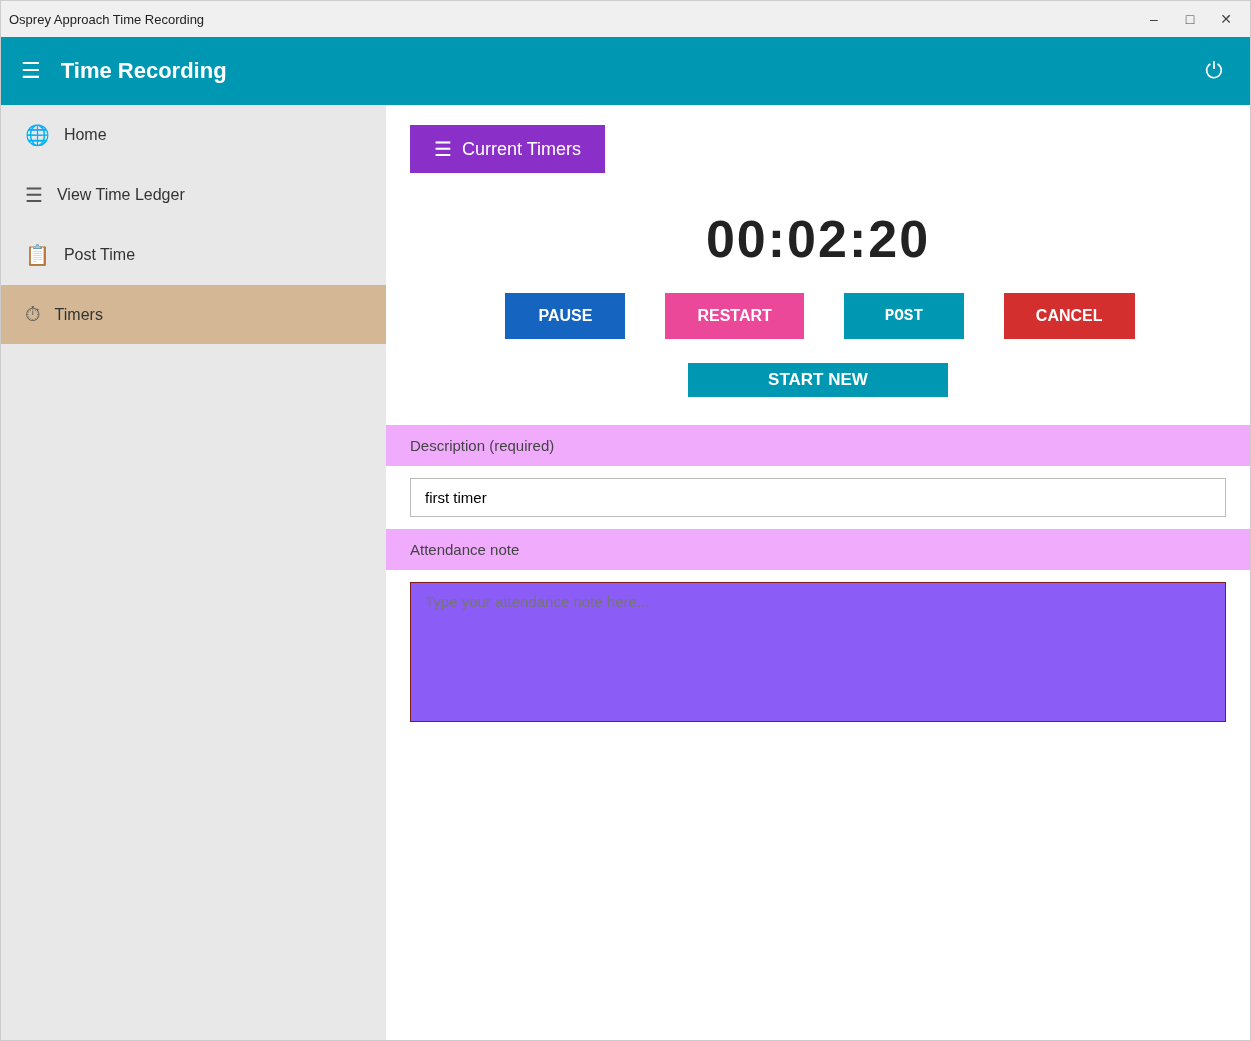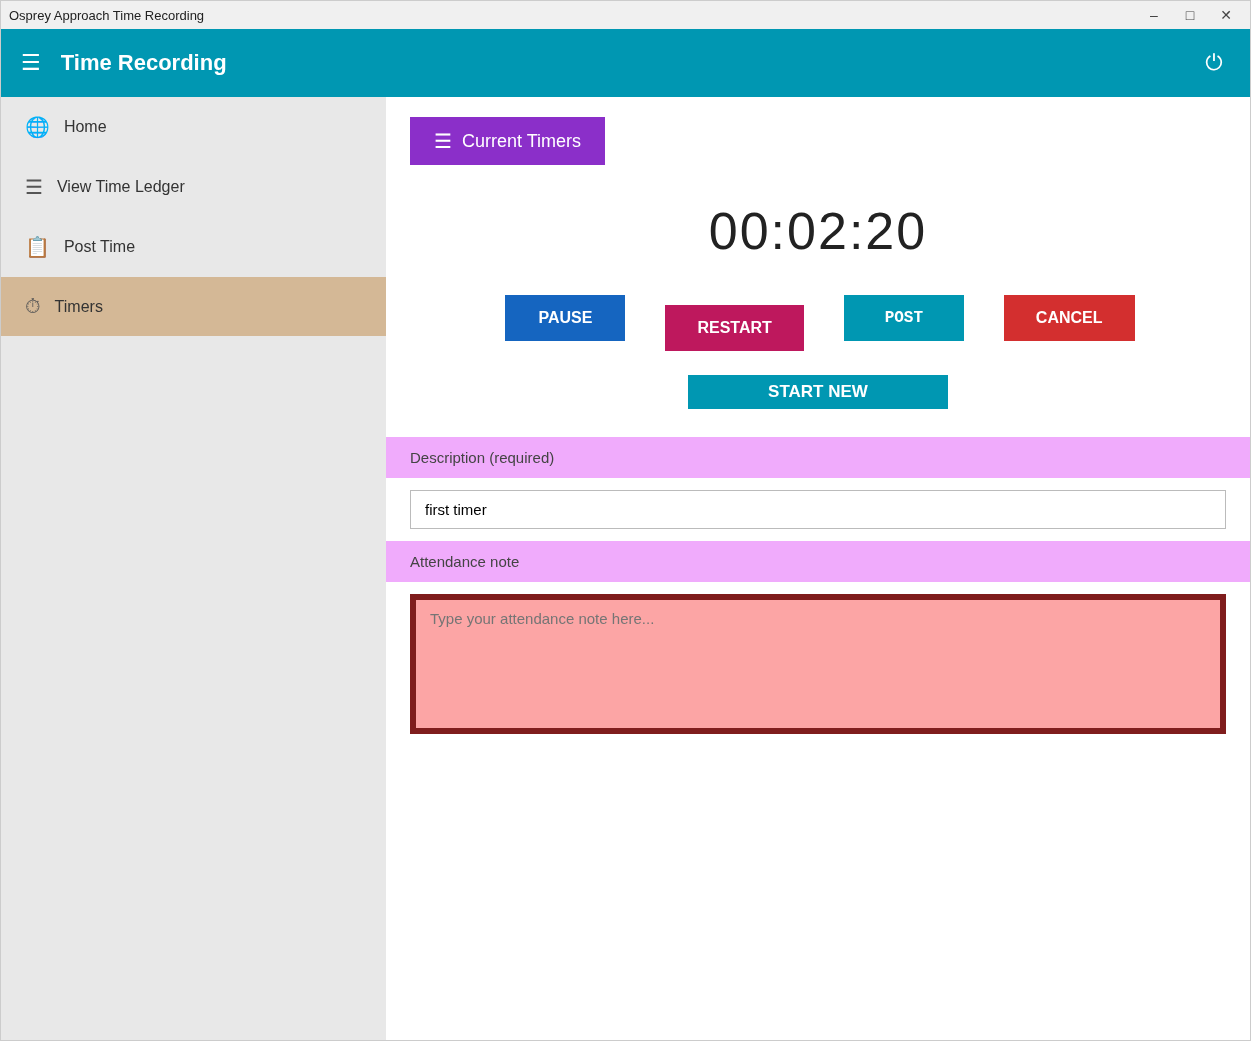--- a/index.html
+++ b/index.html
@@ -1,21 +1,21 @@
 <!DOCTYPE html>
 <html><head>
   <meta charset="utf-8">
   <style>
     * { box-sizing: border-box; margin: 0; padding: 0; }
     body { font-family: 'Segoe UI', Arial, sans-serif; background: #f0f0f0; width: 1251px; height: 1041px; overflow: hidden; display: flex; flex-direction: column; border: 1px solid #ccc; }
 
     
     .titlebar {
       display: flex; align-items: center; justify-content: space-between;
-      background: #f0f0f0; padding: 4px 8px; height: 28px; flex-shrink: 0;
+      background: #f0f0f0; padding: 4px 8px; height: 36px; flex-shrink: 0;
     }
     .titlebar-title { font-size: 13px; color: #222; }
     .titlebar-controls { display: flex; gap: 4px; }
     .titlebar-btn {
       width: 32px; height: 24px; background: transparent; border: none;
       cursor: pointer; display: flex; align-items: center; justify-content: center;
       font-size: 14px; color: #444;
     }
 
     
@@ -60,39 +60,39 @@
     
     .timers-header {
       background: #8b2fc9; display: inline-flex; align-items: center;
       gap: 10px; padding: 12px 24px; margin: 20px 24px;
       color: white; font-size: 18px; font-weight: 500;
     }
     .timers-header-icon { font-size: 20px; }
 
     
     .timer-display {
-      text-align: center; font-size: 52px; font-weight: 400;
+      text-align: center; font-size: 52px; font-weight: 700;
       color: #222; padding: 16px 0 24px 0;
       letter-spacing: 2px;
     }
 
     
     .action-buttons {
       display: flex; align-items: center; justify-content: center;
       gap: 40px; padding: 0 24px 24px 28px;
     }
     .btn-pause {
       background: #1565c0; color: white; border: none;
       padding: 14px 32px; font-size: 16px; font-weight: 600;
       cursor: pointer; min-width: 120px;
     }
     .btn-restart {
-      background: #be185d; color: white; border: none;
-      padding: 14px 32px; font-size: 16px; font-weight: 600;
-      cursor: pointer; min-width: 120px; margin-top: 20px;
+      background: #ec4899; color: white; border: none;
+      padding: 14px 32px; font-size: 16px; font-weight: 600;
+      cursor: pointer; min-width: 120px;
     }
     .btn-post {
       background: #0097b2; color: white; border: none;
       padding: 14px 32px; font-size: 16px; font-weight: 600;
       cursor: pointer; min-width: 120px; font-family: Liberation Mono, monospace;
     }
     .btn-cancel {
       background: #d32f2f; color: white; border: none;
       padding: 14px 32px; font-size: 16px; font-weight: 600;
       cursor: pointer; min-width: 120px;
@@ -111,22 +111,22 @@
     
     .form-section-label {
       background: #f0abfc; padding: 12px 24px; font-size: 15px; color: #444;
     }
     .form-field-row { padding: 12px 24px; }
     .form-input {
       width: 100%; padding: 10px 14px; border: 1px solid #bbb;
       font-size: 15px; outline: none; background: white;
     }
     .form-textarea {
-      width: 100%; padding: 10px 14px; border: 6px solid #7f1d1d;
-      font-size: 15px; outline: none; background: #fca5a5;
+      width: 100%; padding: 10px 14px; border: 1px solid #7f1d1d;
+      font-size: 15px; outline: none; background: #8b5cf6;
       resize: none; height: 140px; font-family: inherit;
     }
     .attendance-section { padding: 0 0 24px 0; }
   </style>
 </head>
 <body>
 
 <div class="titlebar">
   <span class="titlebar-title">Osprey Approach Time Recording</span>
   <div class="titlebar-controls">

